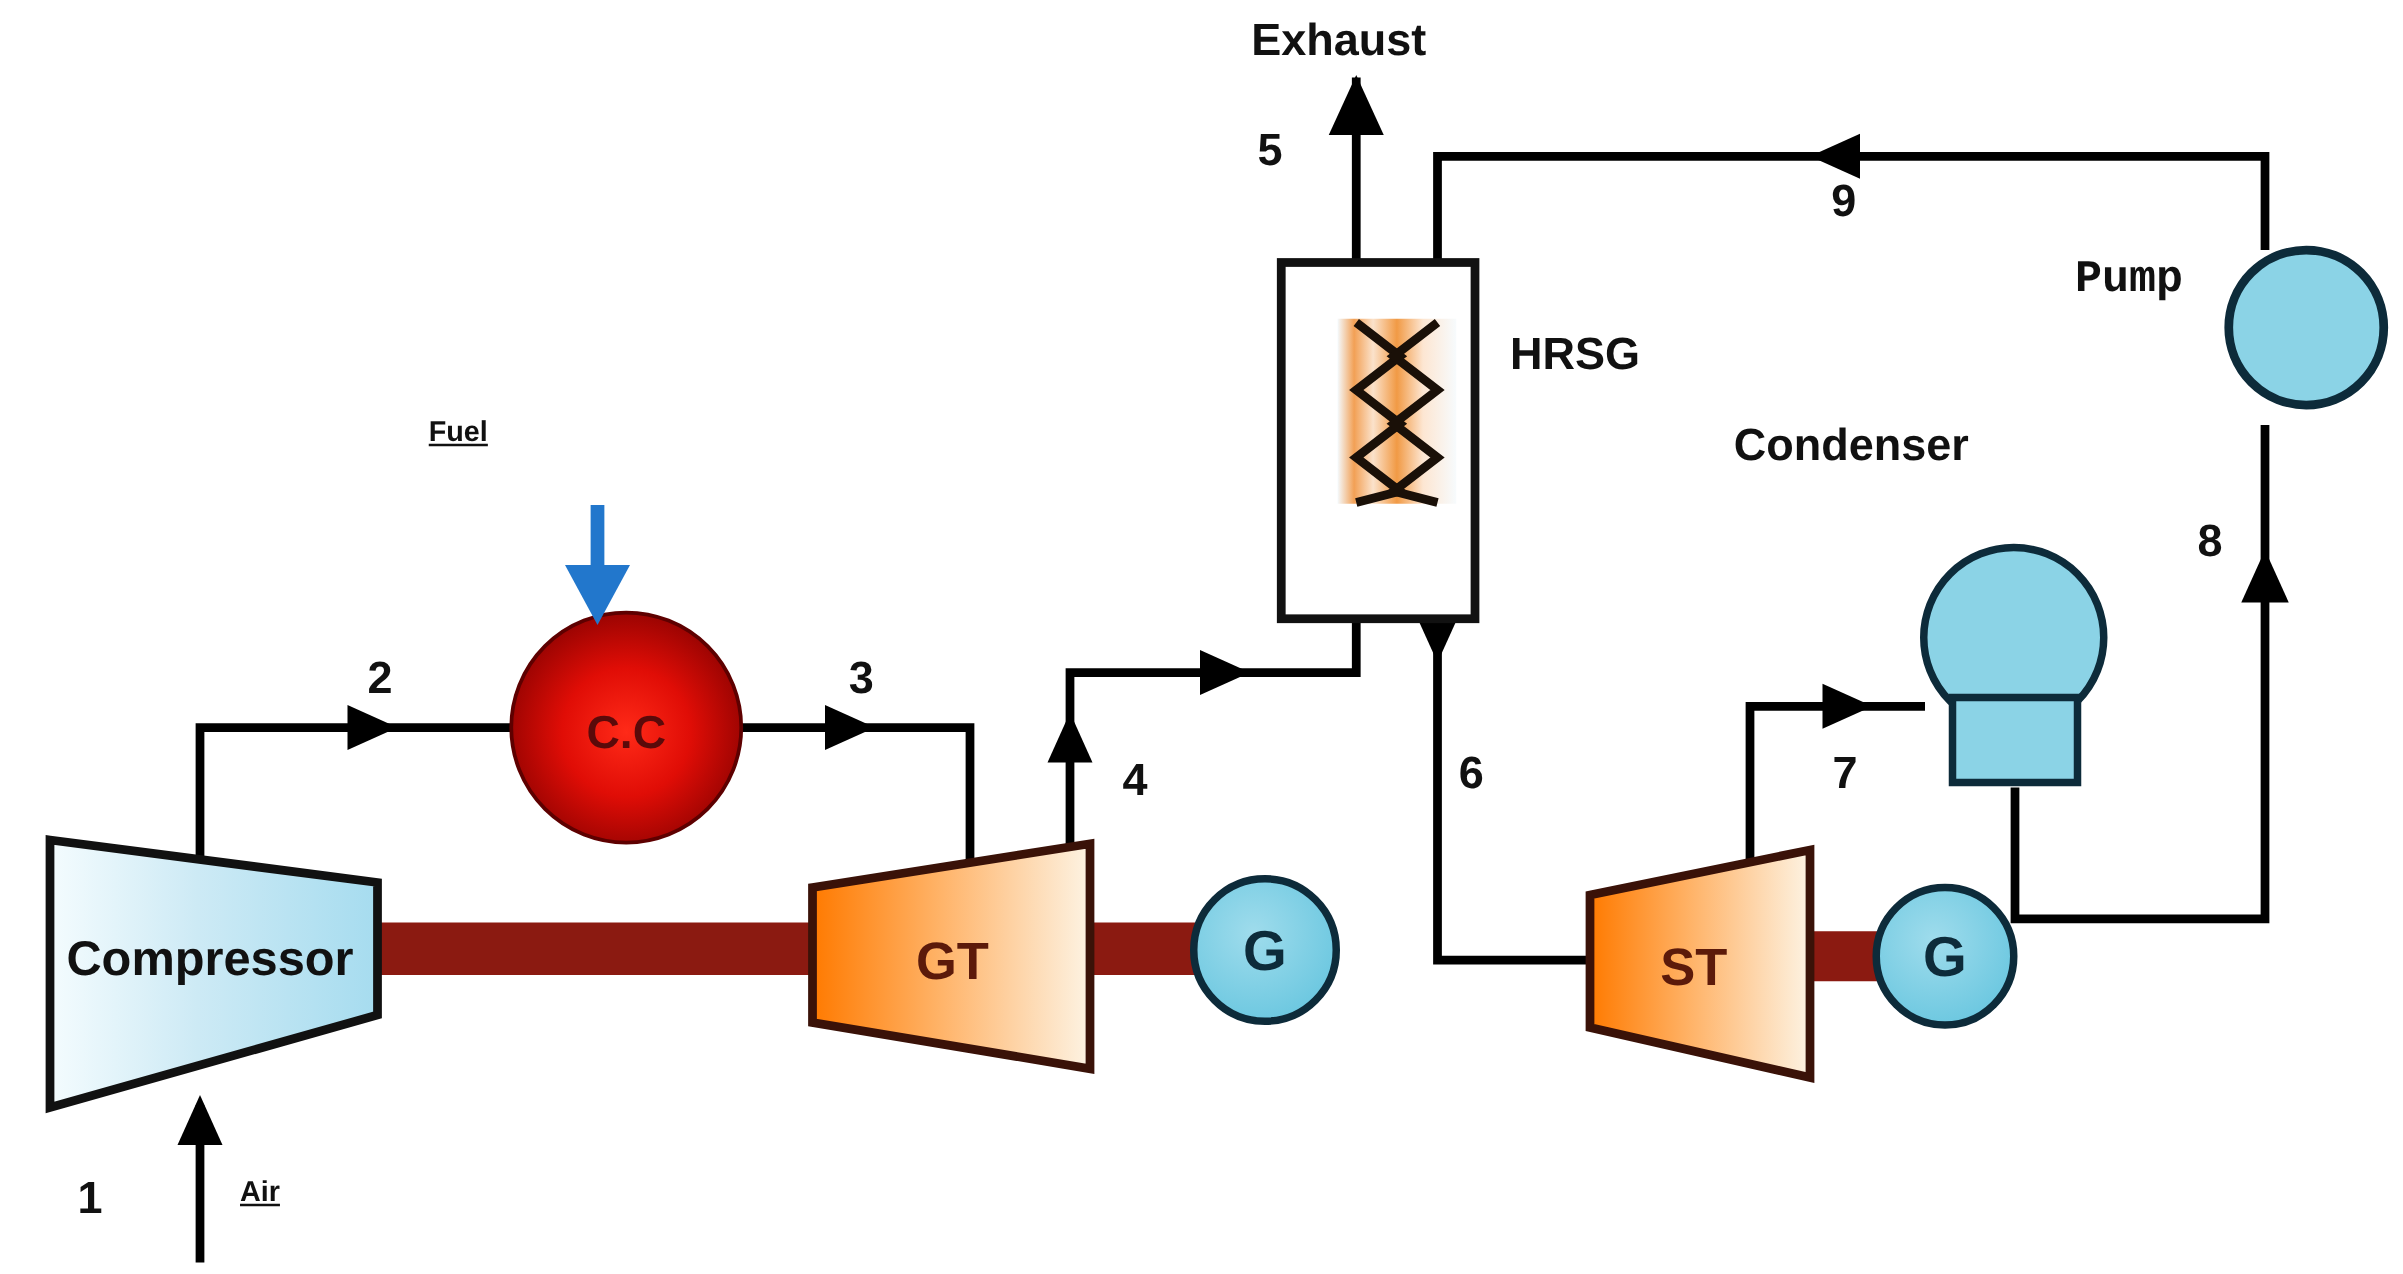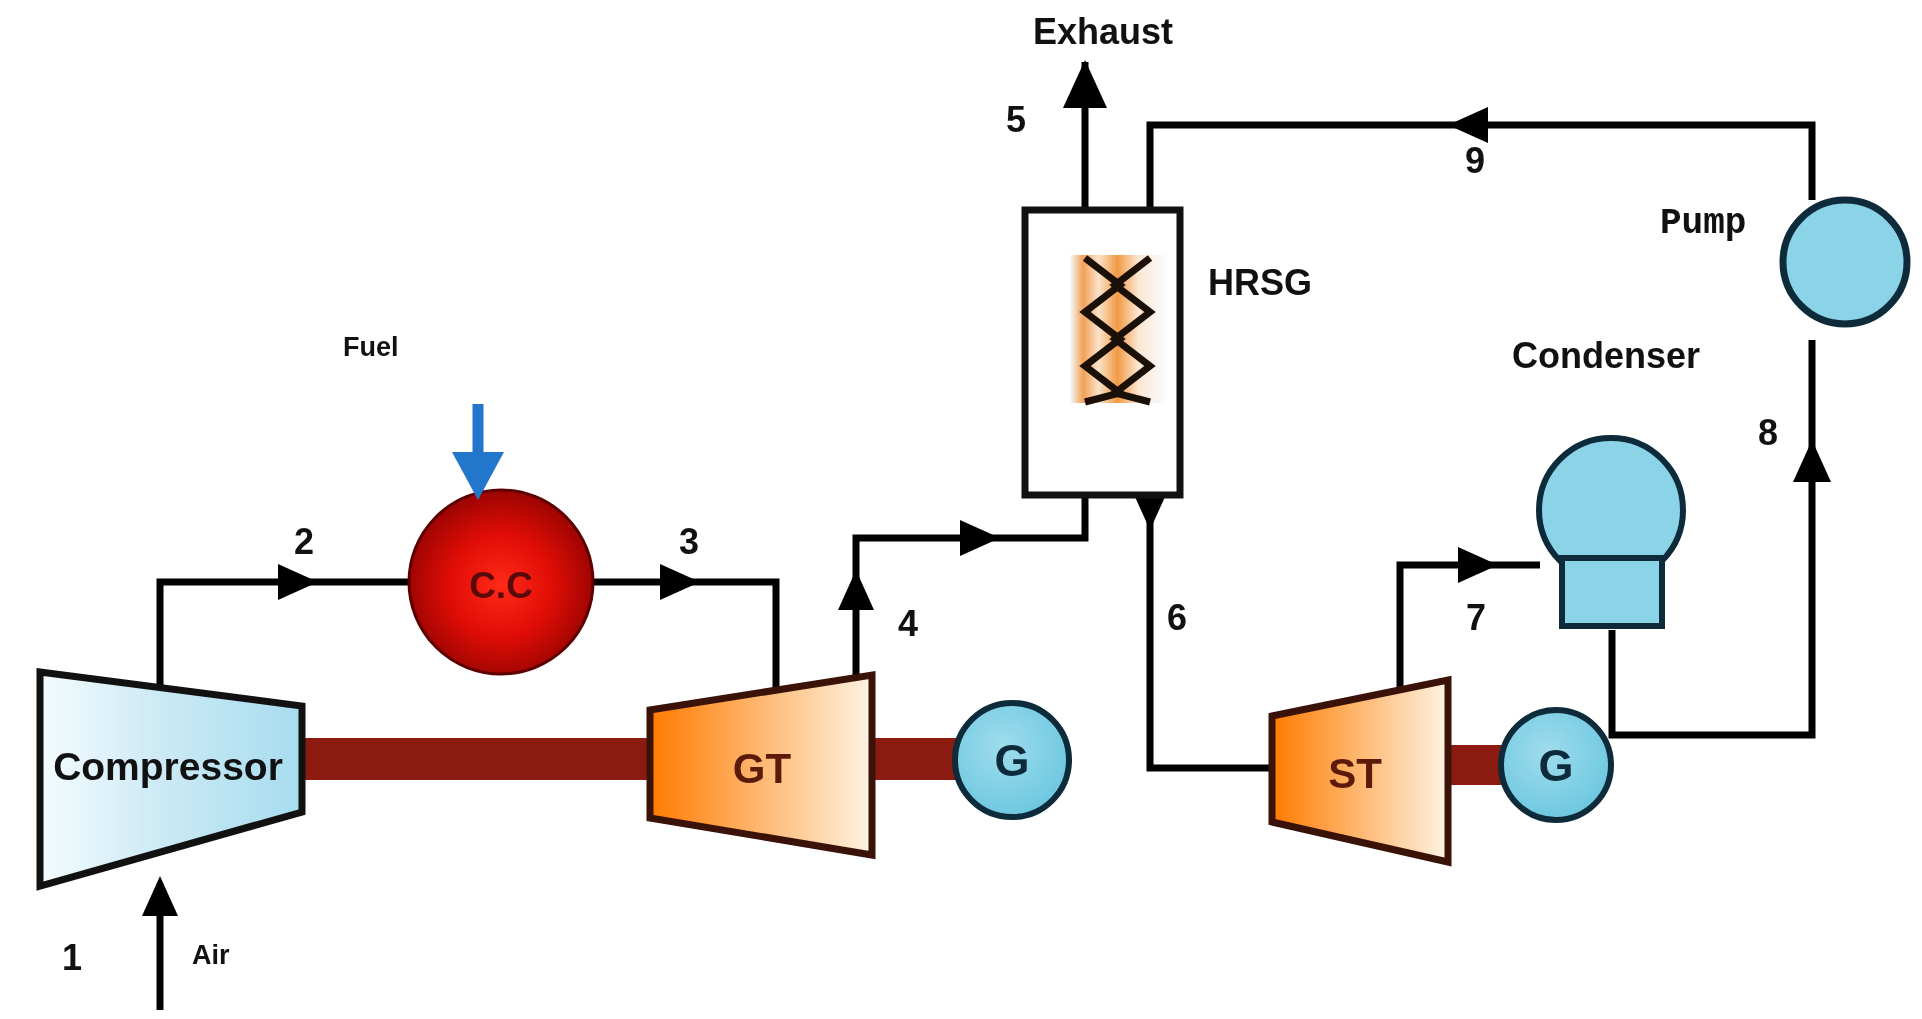--- a/index.html
+++ b/index.html
@@ -30,21 +30,21 @@
     position: absolute;
     font-family: "Liberation Sans", sans-serif;
     font-weight: bold;
     color: #111111;
     white-space: nowrap;
     line-height: 1;
     user-select: none;
   }
   .lbl-component { font-size: 36px; }
   .lbl-stream    { font-size: 36px; }
-  .lbl-small     { font-size: 27px; }
+  .lbl-small     { font-size: 23px; text-decoration: underline; }
   .shape-text {
     font-family: "Liberation Sans", sans-serif;
     font-weight: bold;
   }
 </style>
 </head>
 <body>
 
 <div id="diagram-root">
 
@@ -195,29 +195,29 @@
     </g>
 
     <text class="shape-text" x="168" y="780" text-anchor="middle" font-size="39" fill="#111111">Compressor</text>
     <text class="shape-text" x="501" y="598" text-anchor="middle" font-size="37" fill="#5a0a0a">C.C</text>
     <text class="shape-text" x="762" y="783" text-anchor="middle" font-size="42" fill="#5c1a0a">GT</text>
     <text class="shape-text" x="1012" y="776" text-anchor="middle" font-size="45" fill="#0d2b3a">G</text>
     <text class="shape-text" x="1355" y="788" text-anchor="middle" font-size="42" fill="#5c1a0a">ST</text>
     <text class="shape-text" x="1556" y="781" text-anchor="middle" font-size="45" fill="#0d2b3a">G</text>
   </svg>
 
-  <div class="lbl lbl-component" style="left:1001px; top:14px;margin-left:32px;">Exhaust</div>
+  <div class="lbl lbl-component" style="left:1001px; top:14px;">Exhaust</div>
 
   <div class="lbl lbl-small" style="left:343px; top:334px;">Fuel</div>
 
   <div class="lbl lbl-component" style="left:1208px; top:265px;">HRSG</div>
 
   <div class="lbl lbl-component" style="left:1660px; top:206px;font-family:Liberation Mono, monospace;">Pump</div>
 
-  <div class="lbl lbl-component" style="left:1512px; top:338px;">Condenser</div>
+  <div class="lbl lbl-component" style="left:1387px; top:338px;">Condenser</div>
 
   <div class="lbl lbl-small" style="left:192px; top:942px;">Air</div>
 
   <div class="lbl lbl-stream" style="left:62px; top:940px;">1</div>
   <div class="lbl lbl-stream" style="left:294px; top:524px;">2</div>
   <div class="lbl lbl-stream" style="left:679px; top:524px;">3</div>
   <div class="lbl lbl-stream" style="left:898px; top:606px;">4</div>
   <div class="lbl lbl-stream" style="left:1006px; top:102px;">5</div>
   <div class="lbl lbl-stream" style="left:1167px; top:600px;">6</div>
   <div class="lbl lbl-stream" style="left:1466px; top:600px;">7</div>

